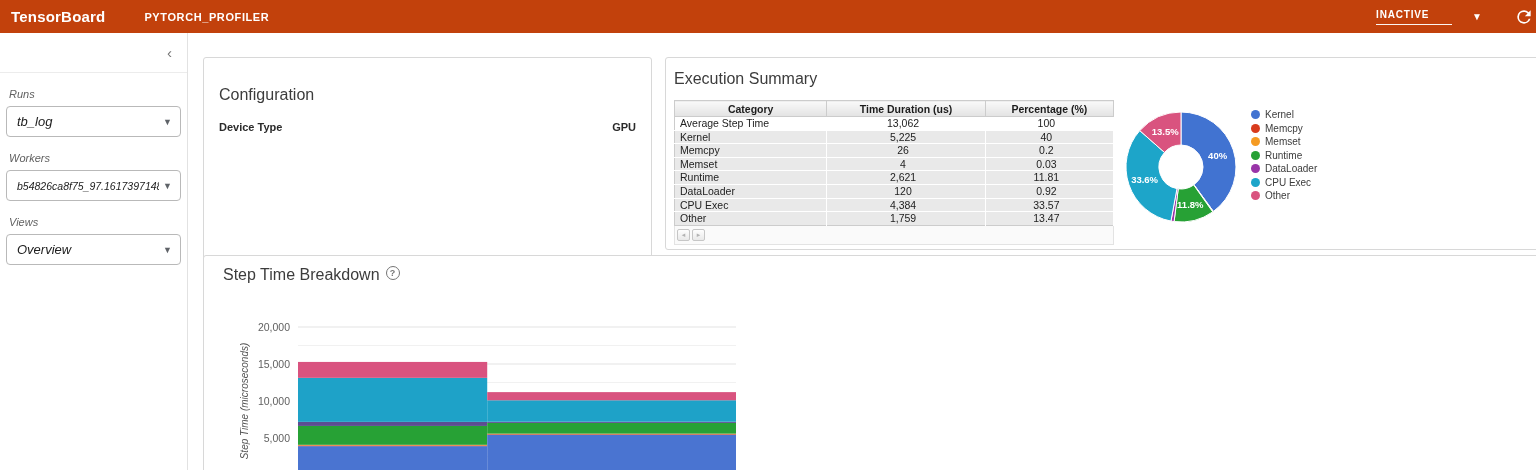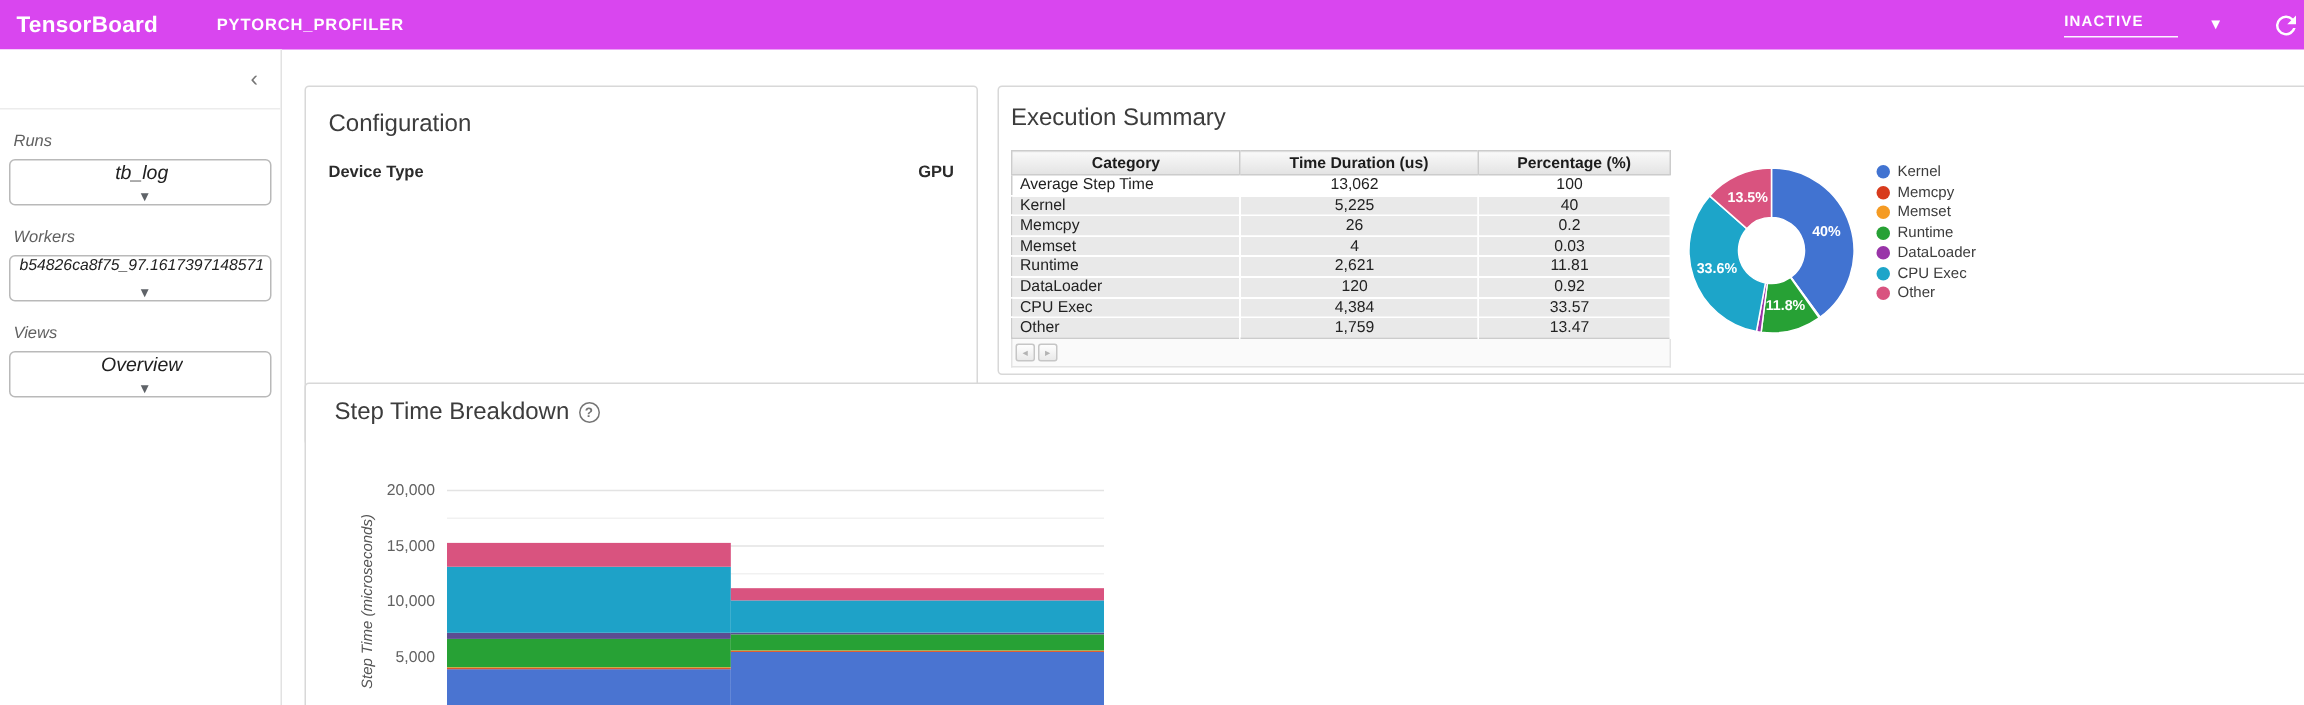--- a/index.html
+++ b/index.html
@@ -2,49 +2,49 @@
 <html><head>
 <meta charset="utf-8">
 <style>
   * { margin:0; padding:0; box-sizing:border-box; }
   html,body { width:1536px; height:470px; overflow:hidden; background:#fff;
               font-family:"Liberation Sans", sans-serif; }
   .stage { position:absolute; inset:0; width:1536px; height:470px; }
 
   
   .topbar { position:absolute; left:0; top:0; width:1536px; height:33px;
-            background:#d946ef; display:flex; align-items:center; }
+            background:#c2410c; display:flex; align-items:center; }
   .brand { color:#fff; font-weight:bold; font-size:15px; margin-left:11px; letter-spacing:.2px; }
   .tab { color:#fff; font-weight:bold; font-size:11px; letter-spacing:.6px; margin-left:35px;
          height:44px; display:flex; align-items:center; padding:0 4px; cursor:pointer; }
   .topbar .spacer { flex:1; }
   .status-select { display:flex; align-items:flex-end; gap:20px; cursor:pointer; margin-right:18px; }
   .status-select .val { color:#fff; font-weight:bold; font-size:10px; letter-spacing:.8px;
                         border-bottom:1px solid rgba(255,255,255,.95); padding:0 2px 4px 0; width:76px; }
   .status-select .caret { color:#fff; font-size:10px; padding-bottom:3px; }
   .refresh { width:20px; height:20px; margin:0 2px 0 14px; cursor:pointer; flex:none; }
 
   
   .sidebar { position:absolute; left:0; top:33px; width:188px; height:437px;
              background:#fff; border-right:1px solid #e2e2e2; }
   .collapse-row { height:40px; display:flex; align-items:center; justify-content:flex-end;
                   padding-right:15px; border-bottom:1px solid #ececec; }
   .collapse-btn { color:#757575; font-size:15px; cursor:pointer; line-height:1; }
   .group { margin:15px 6px 0 6px;font-style:italic; }
   .group .g-label { font-size:11px; color:#616161; margin:0 0 6px 3px; }
   .g-box { height:31px; border:1px solid #b9b9b9; border-radius:4px; background:#fff;
-           display:flex; align-items:center; padding:0 8px 0 10px; cursor:pointer;flex-direction:column; }
+           display:flex; align-items:center; padding:0 8px 0 10px; cursor:pointer; }
   .g-box .g-value { flex:1; font-size:13px; color:#212121; white-space:nowrap; overflow:hidden; }
   .g-box .g-value.small { font-size:10.5px; }
   .g-box .g-caret { color:#5f6368; font-size:9px; margin-left:4px; }
 
   
   .card { position:absolute; background:#fff; border:1px solid #d8d8d8; border-radius:3px; }
   .card-title { font-size:16px; color:#3c3c3c; }
-  #card-config { left:203px; top:57px; width:449px; height:240px; padding:16px 15px; }
+  #card-config { left:203px; top:57px; width:449px; height:240px; padding:28px 15px; }
   #card-exec   { left:665px; top:57px; right:-8px; height:193px; padding:12px 0 0 8px; }
   #card-step   { left:203px; top:255px; right:-8px; height:290px; }
 
   
   #config-rows { margin-top:16px; }
   .cfg-row { display:flex; justify-content:space-between; font-size:11px; font-weight:bold;
              color:#2b2b2b; line-height:14px; }
 
   
   .exec-flex { display:flex; align-items:flex-start; }
@@ -66,21 +66,21 @@
             display:flex; align-items:center; justify-content:center; cursor:default; }
 
   
   .pie-wrap { position:absolute; left:457px; top:46px; display:flex; align-items:flex-start; }
   .legend { margin-left:10px; margin-top:4px; }
   .legend-item { display:flex; align-items:center; height:13.5px; }
   .legend-dot { width:9px; height:9px; border-radius:50%; margin-right:5px; flex:none; }
   .legend-label { font-size:10px; color:#3c3c3c; white-space:nowrap; }
 
   
-  .step-title-row { position:absolute; left:19px; top:10px; display:flex; align-items:center; gap:6px; }
+  .step-title-row { position:absolute; left:19px; top:10px; display:flex; align-items:flex-start; gap:6px; }
   .help-icon { width:14px; height:14px; border:1.5px solid #757575; border-radius:50%;
                color:#757575; font-size:9px; font-weight:bold; display:flex; align-items:center;
                justify-content:center; cursor:pointer; }
   #bar-svg { position:absolute; left:0; top:0; }
 
   .svg-tick { font-family:"Liberation Sans",sans-serif; font-size:10.5px; fill:#616161; }
   .svg-ytitle { font-family:"Liberation Sans",sans-serif; font-size:10px; font-style:italic; fill:#555; }
   .pie-label { font-family:"Liberation Sans",sans-serif; font-size:9.5px; font-weight:bold; fill:#fff; }
 </style>
 </head>

